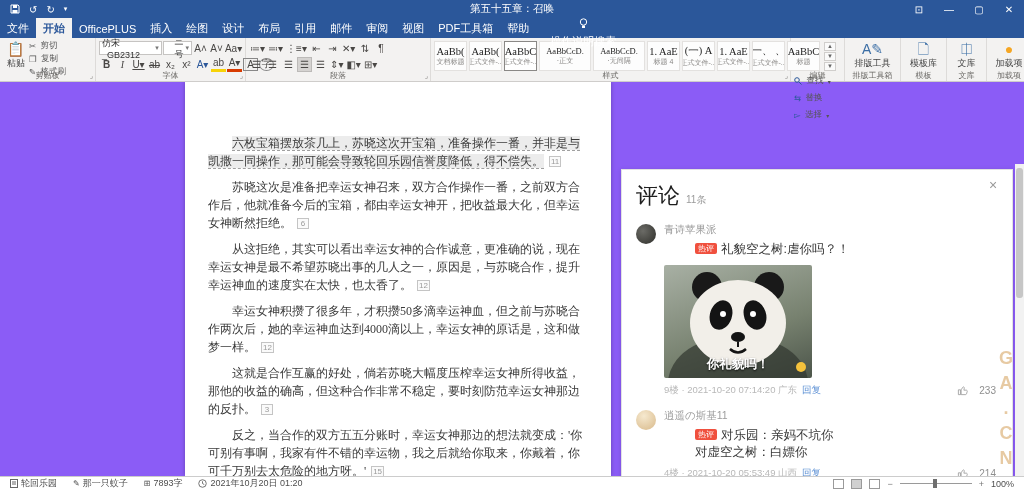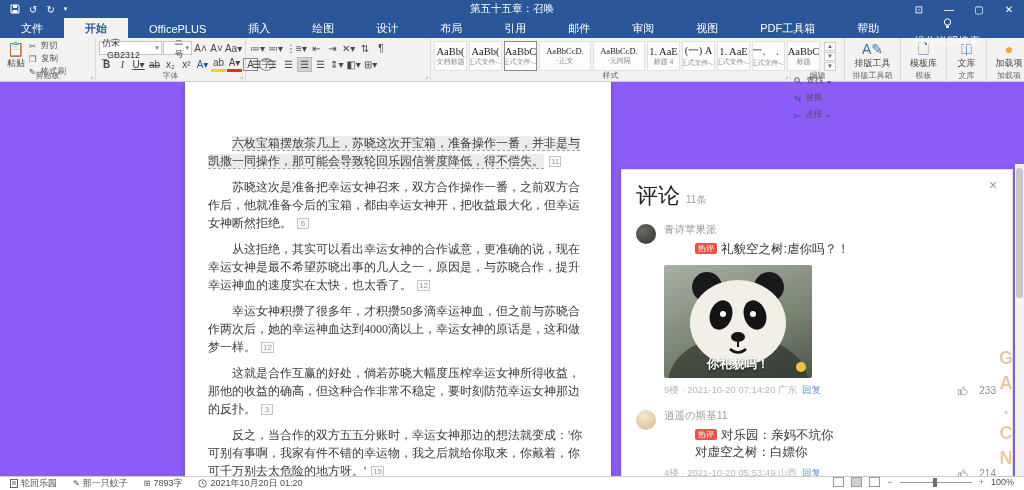--- a/index.html
+++ b/index.html
@@ -9,21 +9,21 @@
   
   .titlebar { position:absolute; top:0; left:0; width:1024px; height:18px; background:#2b579a; color:#fff; display:flex; align-items:center; z-index:30; }
   .qat { display:flex; align-items:center; gap:9px; padding-left:10px; font-size:10px; }
   .qat span { cursor:default; }
   .win-title { position:absolute; left:0; right:0; text-align:center; font-size:10.5px; pointer-events:none; }
   .winctrl { margin-left:auto; display:flex; z-index:2; }
   .winctrl div { width:30px; height:18px; display:flex; align-items:center; justify-content:center; font-size:10px; }
 
   
   .tabrow { position:absolute; top:18px; left:0; width:1024px; height:20px; background:#2b579a; display:flex; align-items:stretch; color:#fff; font-size:11px; z-index:29; }
-  .tab { padding:4px 21px 3px; display:flex; align-items:center; gap:4px; }
+  .tab { padding:4px 7px 3px; display:flex; align-items:center; gap:4px; }
   .tab.active { background:#f3f2f1; color:#2b579a; font-weight:bold; }
   .tab-search { display:flex; align-items:center; gap:5px; padding-left:14px; font-size:11px; color:#ffffff;flex-direction:column; }
 
   
   .ribbon { position:absolute; top:38px; left:0; width:1024px; height:44px; background:#f3f2f1; border-bottom:1px solid #cfcdcb; display:flex; z-index:28; }
   .rgroup { position:relative; border-right:1px solid #dddbd9; padding:2px 3px 11px; flex:none; }
   .rgroup-label { position:absolute; bottom:0; left:0; right:0; text-align:center; font-size:8px; color:#6a6865; }
   .launcher { position:absolute; bottom:1px; right:2px; font-size:7px; color:#8a8886; }
   .rbtn { min-width:15px; height:15px; display:inline-flex; align-items:center; justify-content:center; font-size:10px; color:#494745; padding:0 1px; }
   .rbtn.active { background:#d5d3d1; border:1px solid #bcbab8; }
@@ -73,21 +73,21 @@
   .pimg { position:relative; width:148px; height:113px; margin:7px 0 2px; border-radius:2px; overflow:hidden; background:linear-gradient(160deg,#a8b0a4,#77816f 60%,#4c554a); }
   .pcaption { position:absolute; bottom:5px; left:0; right:0; text-align:center; color:#fff; font-size:12.5px; font-weight:bold; text-shadow:0 1px 2px rgba(0,0,0,.8); }
   .pemoji { position:absolute; right:6px; bottom:6px; width:10px; height:10px; border-radius:50%; background:#f5c23c; }
 
   .panel-scroll { position:absolute; right:0; top:82px; width:9px; height:394px; background:#f2f2f2; z-index:6; }
   .panel-thumb { position:absolute; top:4px; left:1px; width:7px; height:130px; background:#c6c6c6; border-radius:3px; }
 
   .watermark { position:absolute; right:8px; top:348px; z-index:7; writing-mode:vertical-rl; text-orientation:upright; font-size:18px; font-weight:bold; color:rgba(207,150,72,.5); letter-spacing:5px; pointer-events:none; }
 
   
-  .statusbar { position:absolute; bottom:0; left:0; width:1024px; height:14px; background:#ffffff; border-top:1px solid #cccccc; display:flex; align-items:flex-start; font-size:9px; color:#4e4e4e; padding:0 10px; gap:4px; z-index:31; }
+  .statusbar { position:absolute; bottom:0; left:0; width:1024px; height:14px; background:#ffffff; border-top:1px solid #cccccc; display:flex; align-items:center; font-size:9px; color:#4e4e4e; padding:0 10px; gap:4px; z-index:31; }
   .sitem { display:flex; align-items:center; gap:3px; margin-right:12px; }
   .sright { margin-left:auto; display:flex; align-items:center; gap:7px; }
   .viewicon { width:11px; height:10px; border:1px solid #9a9a9a; background:#fff; }
   .viewicon.active { background:#d0d0d0; }
   .zoomtrack { position:relative; width:72px; height:1px; background:#9a9a9a; }
   .zoomthumb { position:absolute; left:33px; top:-4px; width:4px; height:9px; background:#6f6f6f; }
   svg { display:block; }
 </style>
 </head>
 <body>
@@ -200,20 +200,21 @@
     <div class="rrow">
       <span class="rbtn">☰</span>
       <span class="rbtn">☰</span>
       <span class="rbtn">☰</span>
       <span class="rbtn active">☰</span>
       <span class="rbtn">☰</span>
       <span class="rbtn">⇕▾</span>
       <span class="rbtn">◧▾</span>
       <span class="rbtn">⊞▾</span>
     </div>
+    <div class="rgroup-label">段落</div>
     <div class="launcher">⌟</div>
   </div>
 
   <div class="rgroup" style="width:360px; display:flex;">
     <div class="stylegal">
       <div class="styleitem">
           <span class="sprev">AaBb(</span>
           <span class="sname">文档标题</span>
         </div>
       <div class="styleitem">

